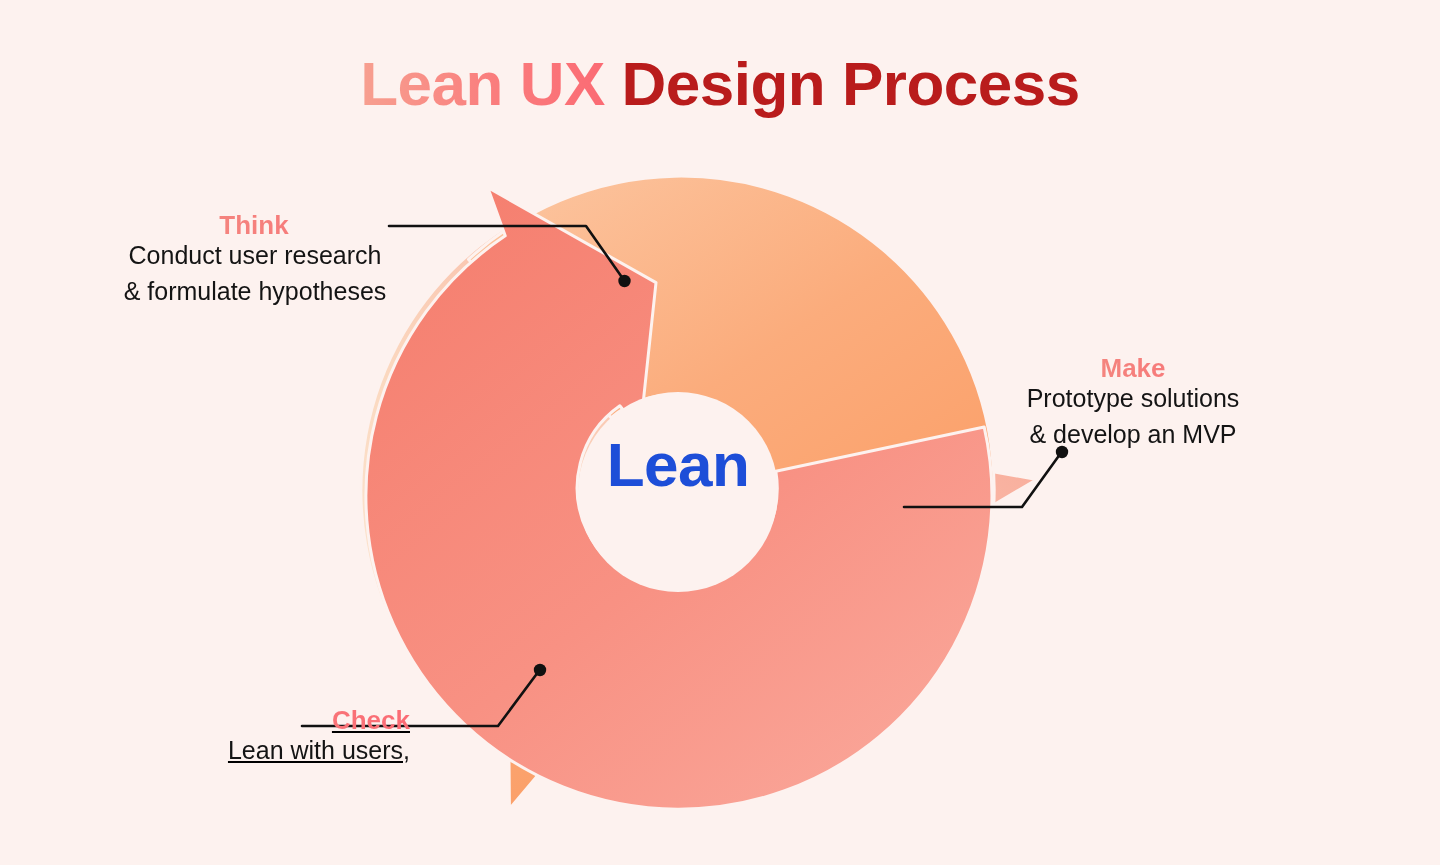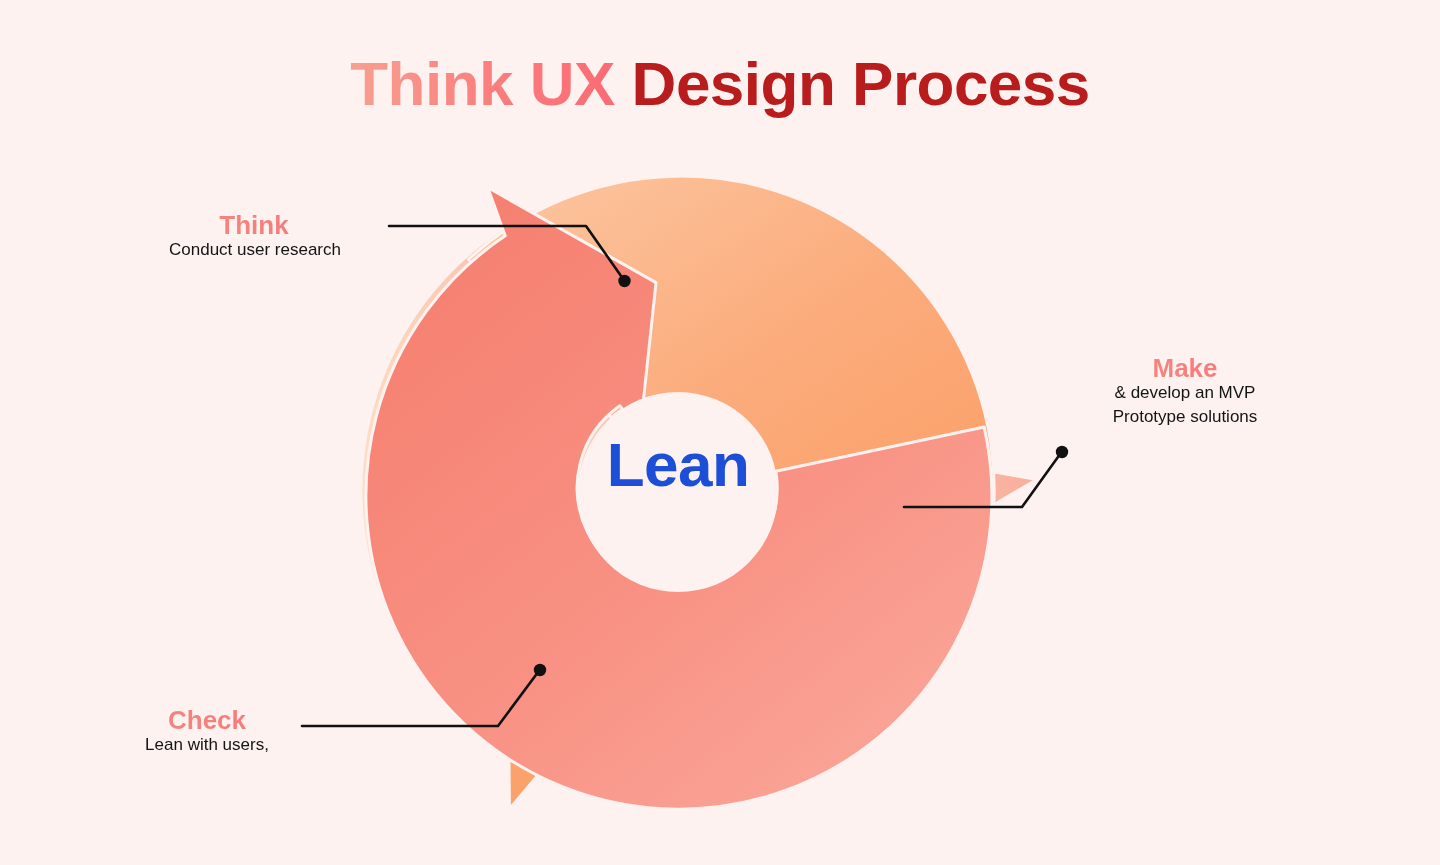--- a/index.html
+++ b/index.html
@@ -73,55 +73,56 @@
     font-weight: bold;
     line-height: 1.0;
     background: linear-gradient(90deg, #F09585 0%, #FB6B74 100%);
     -webkit-background-clip: text;
     background-clip: text;
     color: transparent;
     -webkit-text-fill-color: transparent;
     white-space: nowrap;
   }
   .callout .cl-line {
-    font-size: 17px;
+    font-size: 25px;
     color: #141414;
     line-height: 1.42;
     white-space: nowrap;
   }
 
   #callout-think {
     left: 60px;
     top: 212px;
     width: 390px;
     text-align: center;
   }
   #callout-think .cl-title { text-align: center; padding-right: 2px; }
 
   #callout-make {
-    left: 1040px;
+    left: 988px;
     top: 355px;
     width: 290px;
     text-align: center;
   }
 
   #callout-check {
-    left: 12px;
+    left: 20px;
     top: 707px;
     width: 390px;
-    text-align: center;
+    text-align: right;
+    text-decoration: underline;
   }
 </style>
 </head>
 <body>
 
 <div id="stage">
 
   <div class="title">
-    <span class="accent">Think UX</span><span class="plain"> Design Process</span>
+    <span class="accent">Lean UX</span><span class="plain"> Design Process</span>
   </div>
 
   <svg id="wheel" viewBox="0 0 1440 865">
     <defs>
       <linearGradient id="gradThink" x1="0" y1="1" x2="1" y2="0" gradientUnits="objectBoundingBox">
         <stop offset="0%" stop-color="#FCEDDC"></stop>
         <stop offset="35%" stop-color="#FBD9C0"></stop>
         <stop offset="70%" stop-color="#F9B4A2"></stop>
         <stop offset="100%" stop-color="#F89B8B"></stop>
       </linearGradient>
@@ -167,26 +168,27 @@
       <circle cx="540" cy="670" r="6.2" fill="#111111"></circle>
     </svg>
 
   <div class="center-label">
     <span>Lean</span>
   </div>
 
   <div class="callout" id="callout-think">
     <div class="cl-title">Think</div>
     <div class="cl-line">Conduct user research</div>
+    <div class="cl-line">&amp; formulate hypotheses</div>
   </div>
 
   <div class="callout" id="callout-make">
     <div class="cl-title">Make</div>
+    <div class="cl-line">Prototype solutions</div>
     <div class="cl-line">&amp; develop an MVP</div>
-    <div class="cl-line">Prototype solutions</div>
   </div>
 
   <div class="callout" id="callout-check">
     <div class="cl-title">Check</div>
     <div class="cl-line">Lean with users,</div>
   </div>
 
 </div>
 
 </body></html>

